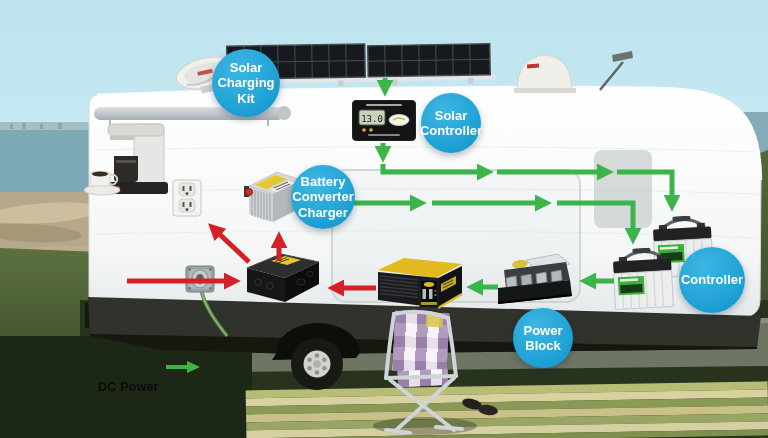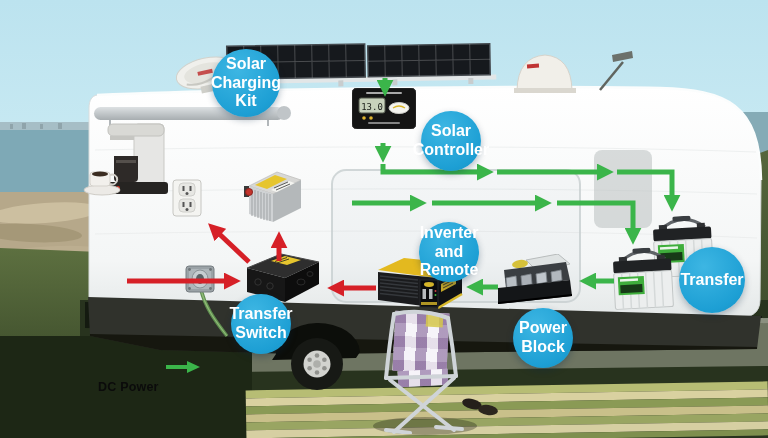--- a/index.html
+++ b/index.html
@@ -5,21 +5,21 @@
   html,body{margin:0;padding:0;background:#fff;}
   #stage{position:relative;width:768px;height:438px;overflow:hidden;
          font-family:"Liberation Sans",sans-serif;background:#b5dfec;}
   #stage svg{display:block;}
   .layer{position:absolute;left:0;top:0;width:768px;height:438px;}
   .scenery{z-index:0;}
   .device{position:absolute;z-index:20;}
   .arrows{z-index:30;pointer-events:none;}
   .bubble{position:absolute;z-index:40;border-radius:50%;
           background:radial-gradient(circle at 38% 30%, #3db6e3, #1d9fd4 70%, #178fc2);
-          color:#fff;font-weight:bold;font-size:16px;line-height:1.18;
+          color:#fff;font-weight:bold;font-size:13px;line-height:1.18;
           display:flex;align-items:center;justify-content:center;text-align:center;
           box-shadow:0 3px 7px rgba(10,40,70,.30);padding:2px;box-sizing:border-box;}
   .legend{position:absolute;z-index:50;left:98px;top:358px;}
   .legend-row{display:flex;align-items:center;height:17px;margin-bottom:3px;}
   .legend-label{width:62px;font-weight:bold;font-size:12.5px;color:#0b0b0b;letter-spacing:.2px;margin-top:40px;}
   .legend-arrow{margin-left:4px;}
   
   .plaid{background-color:#e6dfee;
     background-image:
       repeating-linear-gradient(90deg, rgba(122,88,142,.50) 0 11px, rgba(255,255,255,.65) 11px 22px),
@@ -231,21 +231,21 @@
       <path d="M28,24 L46,15 L54,18 L36,27 Z" fill="#f4f4f0"></path>
       <path d="M31,22 l14,-6 M33,24 l14,-6" stroke="#333" stroke-width=".8"></path>
       <path d="M6,20 L30,28 L30,56 L6,48 Z" fill="#cfd2d4"></path>
       <path d="M9,23 V50 M12,24 V51 M15,25 V52 M18,26 V53 M21,27 V54 M24,27.5 V54.5 M27,28 V55" stroke="#9fa3a5" stroke-width="1"></path>
       <path d="M30,28 L58,14 L58,42 L30,56 Z" fill="#b4b8ba"></path>
       <rect x="1" y="20" width="5" height="11" fill="#3a3a3a"></rect>
       <circle cx="6" cy="26" r="3.5" fill="#c4342c" stroke="#8e241e"></circle>
     </svg>
   </div>
 
-  <div class="device" style="left:352px;top:88px;width:64px;height:41px">
+  <div class="device" style="left:352px;top:100px;width:64px;height:41px">
     <svg width="64" height="41">
       <rect x="0" y="0" width="64" height="41" rx="5" fill="#141414" stroke="#2e2e2e"></rect>
       <rect x="14" y="4" width="36" height="2" rx="1" fill="#e8e8e8" opacity=".7"></rect>
       <rect x="7" y="10" width="26" height="15" rx="2" fill="#c8d2bc" stroke="#50564a"></rect>
       <text x="20" y="21.5" font-size="9" fill="#20241e" text-anchor="middle" font-family="DejaVu Sans Mono, monospace">13.0</text>
       <circle cx="12" cy="30" r="1.8" fill="#e0b52f"></circle>
         <circle cx="19" cy="30" r="1.8" fill="#e0b52f"></circle>
       <ellipse cx="47" cy="20" rx="10" ry="5.5" fill="#f4f4ef" stroke="#c9c9c3"></ellipse>
       <path d="M41,20 q6,-4 12,0" fill="none" stroke="#d8b42a" stroke-width="1.4"></path>
       <rect x="16" y="34" width="32" height="2" rx="1" fill="#cfcfcf" opacity=".6"></rect>
@@ -387,34 +387,31 @@
       <path d="M127,281 L234,281" marker-end="url(#mr)"></path>
       <path d="M376,288 L334,288" marker-end="url(#mr)"></path>
       <path d="M279,261 L279,238" marker-end="url(#mr)"></path>
       <path d="M249,262 L213,228" marker-end="url(#mr)"></path>
     </g>
   </svg>
 
   <div class="bubble" style="left:212px;top:49px;width:68px;height:68px">
     <span>Solar Charging Kit</span>
   </div>
-  <div class="bubble" style="left:421px;top:111px;width:60px;height:60px">
+  <div class="bubble" style="left:421px;top:93px;width:60px;height:60px">
     <span>Solar Controller</span>
   </div>
-  <div class="bubble" style="left:419px;top:222px;width:60px;height:60px">
-    <span>Inverter and Remote</span>
+  <div class="bubble" style="left:291px;top:165px;width:64px;height:64px">
+    <span>Battery Converter Charger</span>
   </div>
   <div class="bubble" style="left:679px;top:247px;width:66px;height:66px">
-    <span>Transfer</span>
+    <span>Controller</span>
   </div>
   <div class="bubble" style="left:513px;top:308px;width:60px;height:60px">
     <span>Power Block</span>
-  </div>
-  <div class="bubble" style="left:231px;top:294px;width:60px;height:60px">
-    <span>Transfer Switch</span>
   </div>
 
   <div class="legend">
     <div class="legend-row">
       <span class="legend-label">DC Power</span>
       <svg class="legend-arrow" width="36" height="12">
         <line x1="2" y1="6" x2="23" y2="6" stroke="#3bb54a" stroke-width="4"></line>
         <path d="M23,0 L36,6 L23,12 Z" fill="#3bb54a"></path>
       </svg>
     </div>

